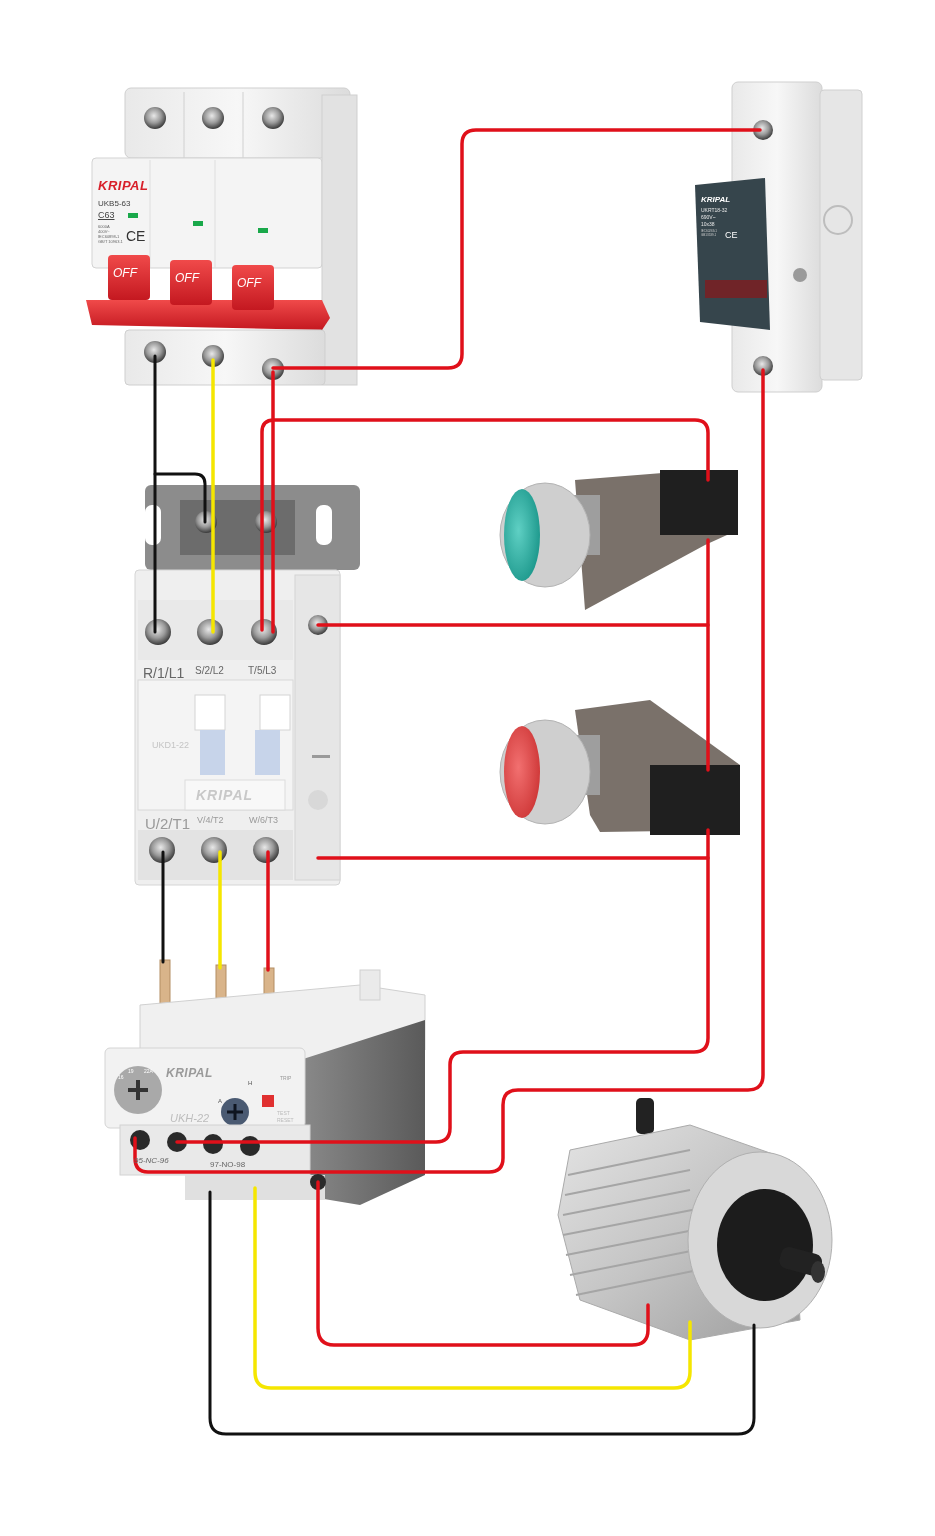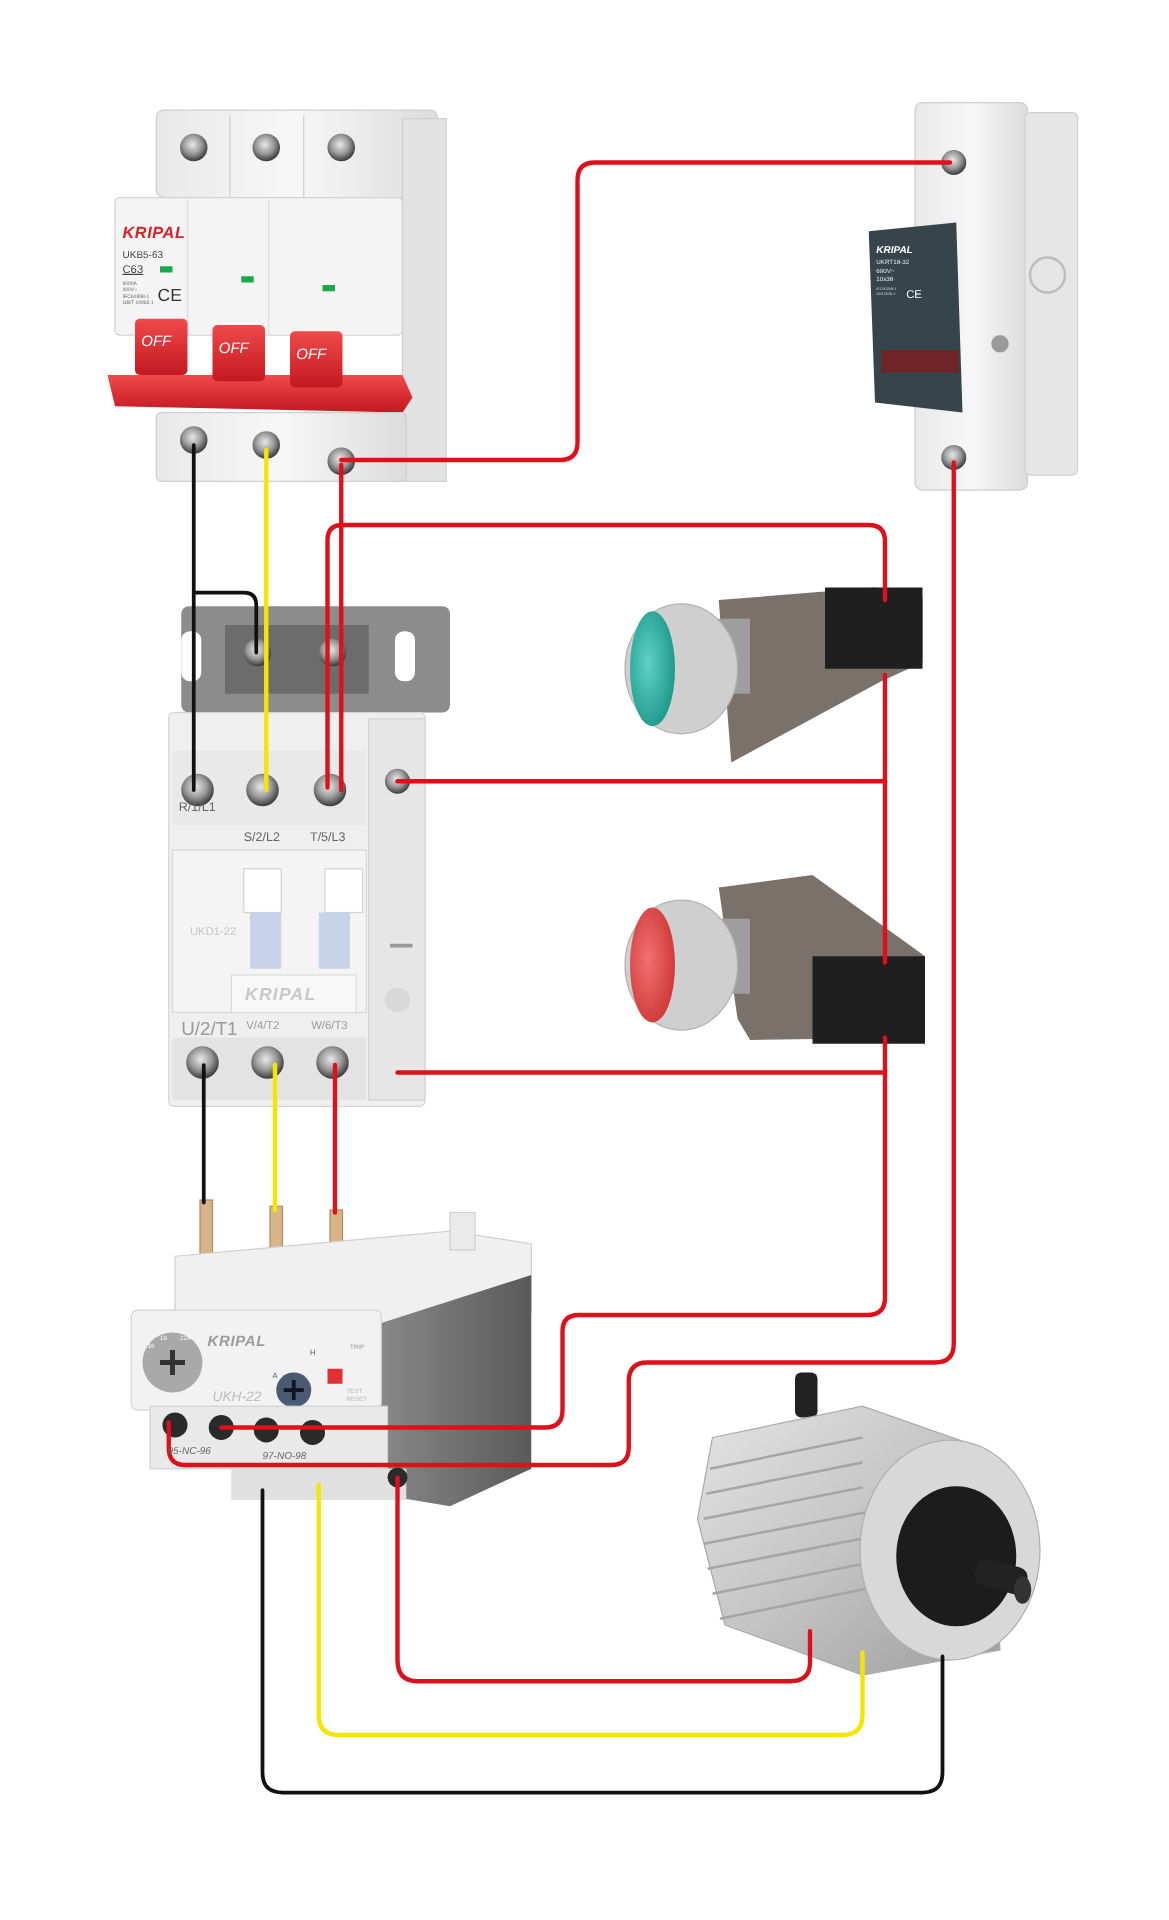--- a/index.html
+++ b/index.html
@@ -234,35 +234,35 @@
 <div class="abs lbl" style="left:701px;top:195px;font-size:8px;font-weight:bold;font-style:italic;color:#fff;">KRIPAL</div>
 <div class="abs lbl" style="left:701px;top:207px;font-size:5px;color:#e8e8e8;">UKRT18-32</div>
 <div class="abs lbl" style="left:701px;top:214px;font-size:5px;color:#e8e8e8;">690V~</div>
 <div class="abs lbl" style="left:701px;top:221px;font-size:5px;color:#e8e8e8;">10x38</div>
 <div class="abs lbl" style="left:701px;top:229px;font-size:3px;color:#ccc;line-height:4px;">
   <div>IEC60269-1</div>
   <div>GB13539.1</div>
 </div>
 <div class="abs lbl" style="left:725px;top:230px;font-size:9px;color:#fff;">CE</div>
 
-<div class="abs lbl" style="left:143px;top:641px;font-size:10px;color:#666;">R/1/L1</div>
+<div class="abs lbl" style="left:143px;top:665px;font-size:14px;color:#666;">R/1/L1</div>
 <div class="abs lbl" style="left:195px;top:665px;font-size:10px;color:#666;">S/2/L2</div>
 <div class="abs lbl" style="left:248px;top:665px;font-size:10px;color:#666;">T/5/L3</div>
 <div class="abs lbl" style="left:138px;top:740px;font-size:9px;color:#c4c4c4;padding-left:14px;">UKD1-22</div>
 <div class="abs lbl" style="left:196px;top:787px;font-size:14px;font-weight:bold;font-style:italic;color:#c8c8c8;letter-spacing:1px;">KRIPAL</div>
 <div class="abs lbl" style="left:145px;top:815px;font-size:15px;color:#9a9a9a;">U/2/T1</div>
 <div class="abs lbl" style="left:197px;top:815px;font-size:9px;color:#9a9a9a;">V/4/T2</div>
 <div class="abs lbl" style="left:249px;top:815px;font-size:9px;color:#9a9a9a;">W/6/T3</div>
 
 <div class="abs lbl" style="left:118px;top:1074px;font-size:5px;color:#fff;">16</div>
 <div class="abs lbl" style="left:128px;top:1068px;font-size:5px;color:#fff;">19</div>
 <div class="abs lbl" style="left:144px;top:1068px;font-size:5px;color:#fff;">22A</div>
 <div class="abs lbl" style="left:166px;top:1066px;font-size:12px;font-weight:bold;font-style:italic;color:#9a9a9a;letter-spacing:0.5px;">KRIPAL</div>
 <div class="abs lbl" style="left:248px;top:1080px;font-size:6px;color:#555;">H</div>
 <div class="abs lbl" style="left:218px;top:1098px;font-size:6px;color:#555;">A</div>
 <div class="abs lbl" style="left:170px;top:1112px;font-size:11px;color:#bdbdbd;font-style:italic;">UKH-22</div>
 <div class="abs lbl" style="left:280px;top:1075px;font-size:5px;color:#999;">TRIP</div>
 <div class="abs lbl" style="left:277px;top:1110px;font-size:5px;color:#bbb;">TEST</div>
 <div class="abs lbl" style="left:277px;top:1117px;font-size:5px;color:#bbb;">RESET</div>
 <div class="abs lbl" style="left:134px;top:1156px;font-size:8px;color:#666;font-style:italic;">95-NC-96</div>
-<div class="abs lbl" style="left:210px;top:1160px;font-size:8px;color:#666;font-style:italic;">97-NO-98</div>
+<div class="abs lbl" style="left:210px;top:1160px;font-size:8px;color:#666;">97-NO-98</div>
 
 </div>
 
 </body></html>

